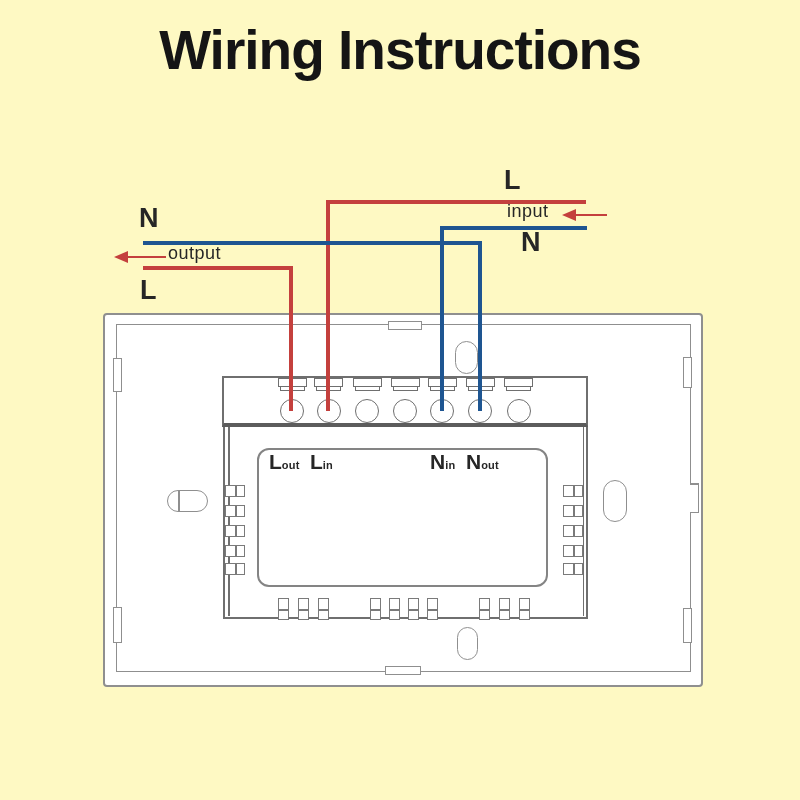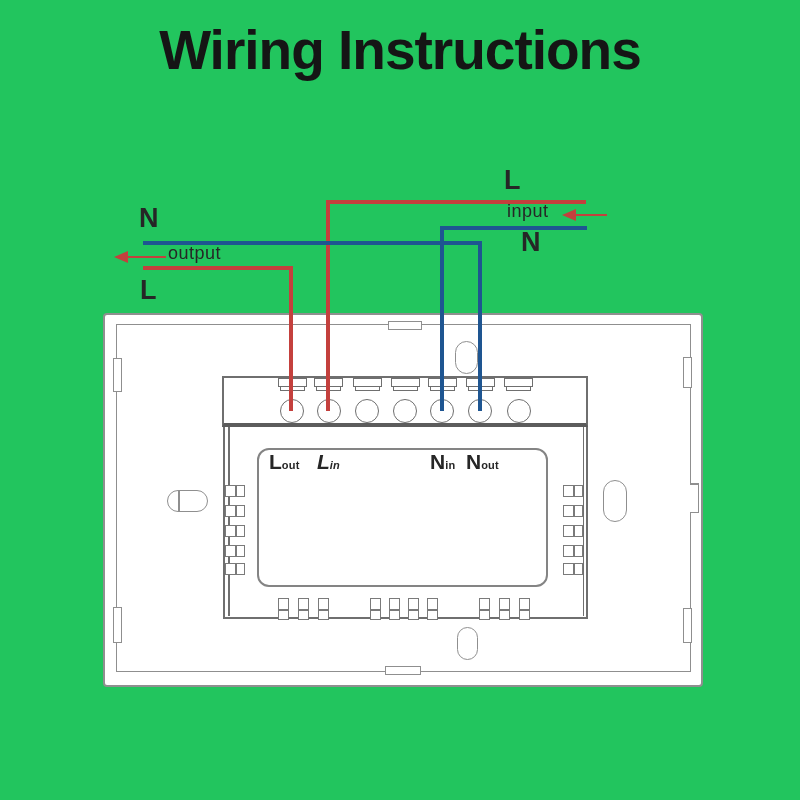--- a/index.html
+++ b/index.html
@@ -4,21 +4,21 @@
 <style>
   :root{
     --wire-live:#c4403d;
     --wire-neutral:#1e5591;
     --outline:#8f8f8f;
     --outline-dark:#6f6f6f;
     --ink:#262626;
   }
   html,body{margin:0;padding:0;background:#ffffff;}
   #canvas{
-    position:relative;width:800px;height:800px;background:#22c55e;overflow:hidden;
+    position:relative;width:800px;height:800px;background:#fef9c3;overflow:hidden;
     font-family:"Liberation Sans",sans-serif;color:var(--ink);
   }
   .abs{position:absolute;box-sizing:border-box;}
   
   .title{
     left:0;top:18px;width:800px;text-align:center;
     font-size:55px;font-weight:bold;letter-spacing:-1px;color:#151515;
   }
   
   .plate-outer{left:103px;top:313px;width:600px;height:374px;border:2px solid var(--outline);border-radius:4px;background:#fff;}
@@ -85,21 +85,21 @@
   <div class="abs oval" style="left:167px;top:490px;width:41px;height:22px;"></div>
   <div class="abs chord" style="left:178px;top:491px;width:1.5px;height:20px;"></div>
 
   <div class="abs strip"></div>
   <div class="abs module"></div>
   <div class="abs vline" style="left:228px;top:427px;width:1.5px;height:189px;z-index:3;"></div>
   <div class="abs vline" style="left:582.5px;top:427px;width:1.5px;height:189px;z-index:3;"></div>
   <div class="abs panel"></div>
 
   <div class="abs term-label" style="left:269px;"><span class="main">L</span><span class="sub">out</span></div>
-  <div class="abs term-label" style="left:317px;font-style:italic;"><span class="main">L</span><span class="sub">in</span></div>
+  <div class="abs term-label" style="left:310px;"><span class="main">L</span><span class="sub">in</span></div>
   <div class="abs term-label" style="left:430px;"><span class="main">N</span><span class="sub">in</span></div>
   <div class="abs term-label" style="left:466px;"><span class="main">N</span><span class="sub">out</span></div>
 
   <div id="gen-layer">
       <div class="abs slot" style="left: 277.5px; top: 377.5px; width: 29px; height: 9px;"></div>
       <div class="abs slot-lip" style="left: 279.5px; top: 386.5px; width: 25px; height: 4px;"></div>
       <div class="abs screw" style="left: 280px; top: 398.5px; width: 24px; height: 24px;"></div>
       <div class="abs slot" style="left: 314px; top: 377.5px; width: 29px; height: 9px;"></div>
       <div class="abs slot-lip" style="left: 316px; top: 386.5px; width: 25px; height: 4px;"></div>
       <div class="abs screw" style="left: 316.5px; top: 398.5px; width: 24px; height: 24px;"></div>

